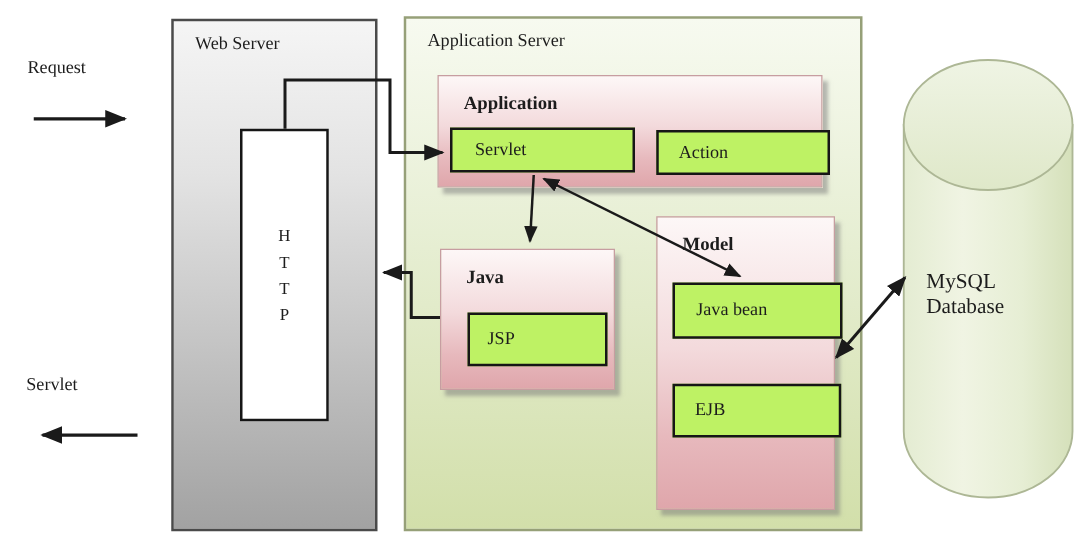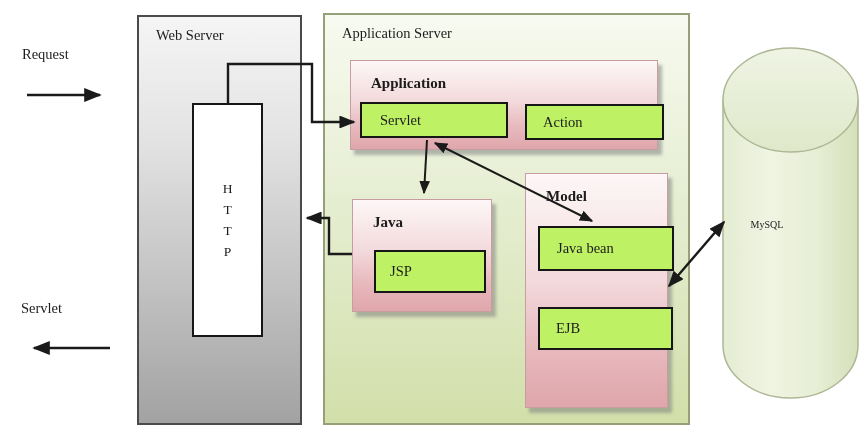--- a/index.html
+++ b/index.html
@@ -55,21 +55,21 @@
   #jsp      { left:374px; top:250px; width:94px;  height:39px; padding-left:14px;text-align:center; }
   #javabean { left:538px; top:226px; width:115px; height:41px; padding-left:17px; }
   #ejb      { left:538px; top:307px; width:115px; height:39px; padding-left:16px;text-align:right; }
 
   
   .flow-label { font-size:14.5px; z-index:2; white-space:nowrap; }
   #request-label  { left:22px; top:46px;  }
   #response-label { left:21px; top:300px; }
 
   
-  #db-label { left:711px; top:215px; width:112px; font-size:10px; line-height:20px; z-index:5;text-align:center; }
+  #db-label { left:741px; top:215px; width:112px; font-size:17px; line-height:20px; z-index:5; }
 
   
   #overlay { left:0; top:0; width:863px; height:433px; z-index:4; pointer-events:none; }
 </style>
 </head>
 <body>
 
 <div id="canvas">
 
   <div class="abs flow-label" id="request-label">Request</div>
@@ -112,20 +112,21 @@
   </div>
   <div class="white-box" id="javabean">
     <span>Java bean</span>
   </div>
   <div class="white-box" id="ejb">
     <span>EJB</span>
   </div>
 
   <div class="abs" id="db-label">
     <div>MySQL</div>
+    <div>Database</div>
   </div>
 
   <svg class="abs" id="overlay" viewBox="0 0 863 433" xmlns="http://www.w3.org/2000/svg">
     <defs>
       <marker id="ah" viewBox="0 0 10 8" refX="9" refY="4" markerWidth="6.8" markerHeight="5.4" orient="auto-start-reverse">
         <path d="M0,0 L10,4 L0,8 z" fill="#1a1a1a"></path>
       </marker>
       <linearGradient id="cylBody" x1="0" y1="0" x2="1" y2="0">
         <stop offset="0" stop-color="#e4ecd2"></stop>
         <stop offset="0.35" stop-color="#f0f4e3"></stop>

